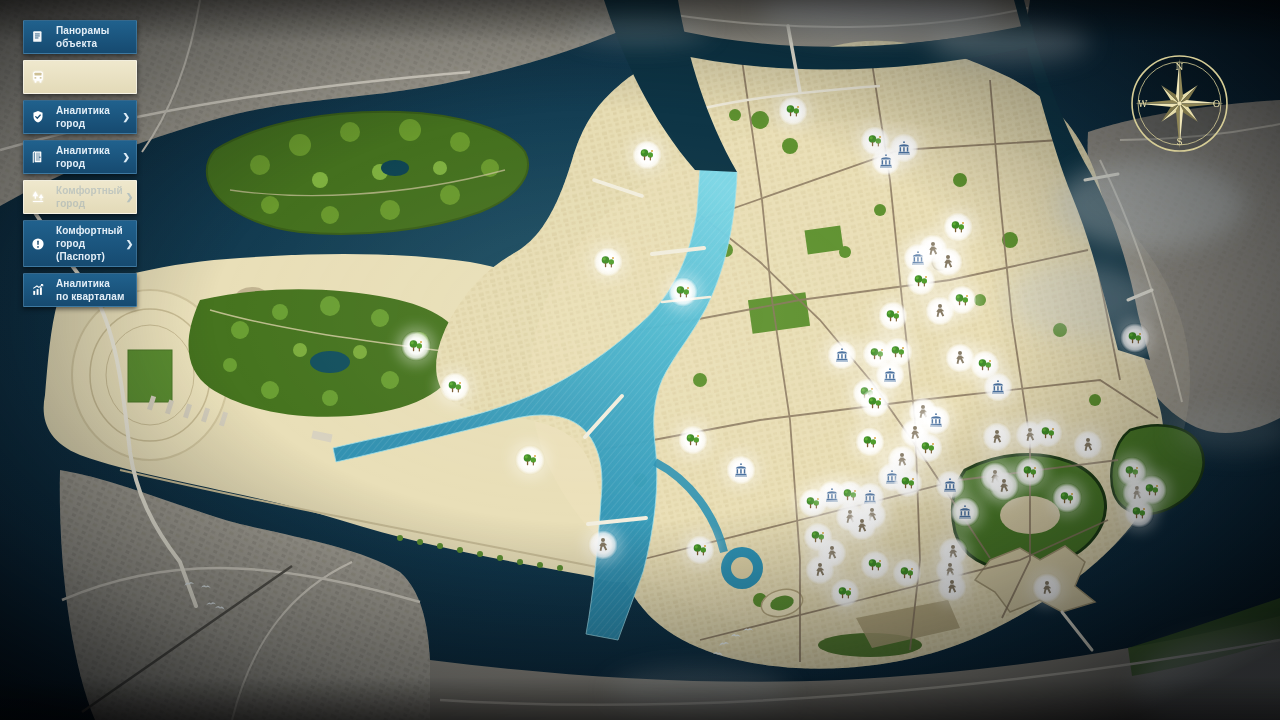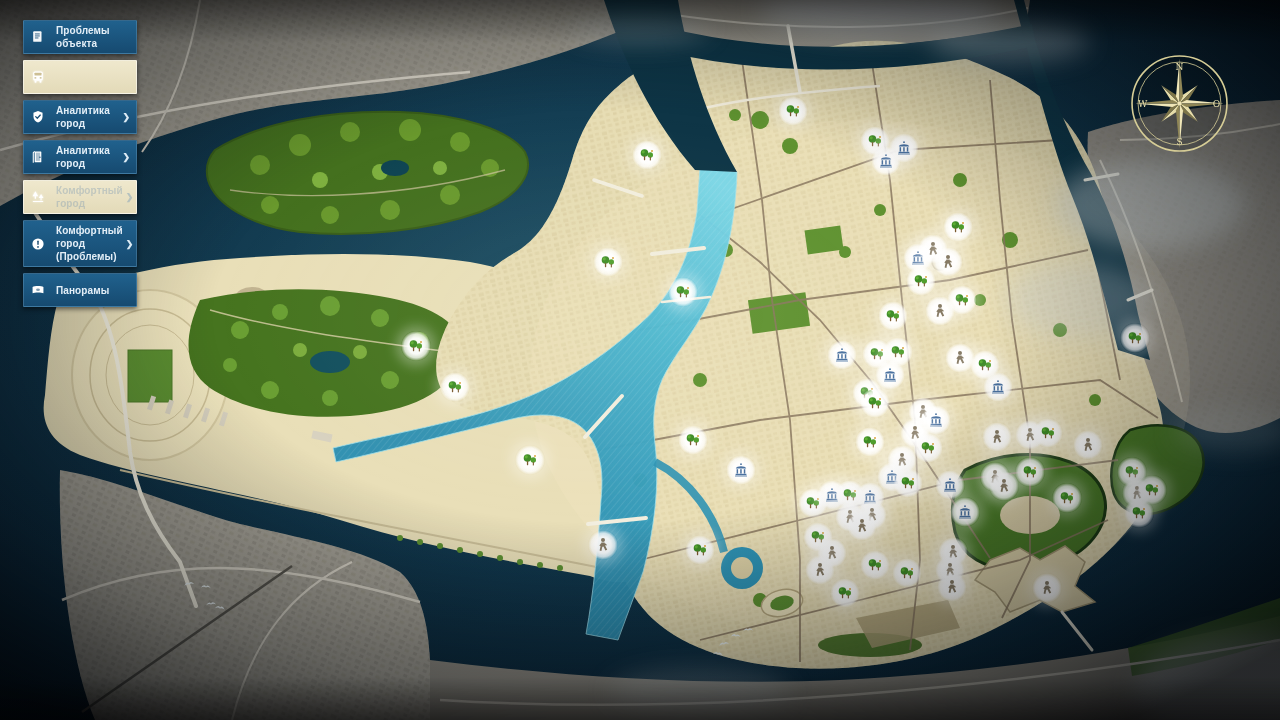--- a/index.html
+++ b/index.html
@@ -793,21 +793,21 @@
     </svg>
   </div>
 
   <div class="sidebar" id="sidebar">
       <div class="sbitem">
         <span class="sbicon">
           <svg viewBox="0 0 16 16">
             <use href="#ic-document"></use>
           </svg>
         </span>
-        <span class="sblabel"><span class="ln">Проблемы объекта</span></span>
+        <span class="sblabel"><span class="ln">Панорамы объекта</span></span>
       </div>
       <div class="sbitem hl">
         <span class="sbicon">
           <svg viewBox="0 0 16 16">
             <use href="#ic-bus"></use>
           </svg>
         </span>
         <span class="sblabel"><span class="ln"></span></span>
       </div>
       <div class="sbitem">
@@ -836,26 +836,26 @@
         </span>
         <span class="sblabel"><span class="ln">Комфортный город</span></span>
         <span class="sbchev">❯</span>
       </div>
       <div class="sbitem">
         <span class="sbicon">
           <svg viewBox="0 0 16 16">
             <use href="#ic-alert"></use>
           </svg>
         </span>
-        <span class="sblabel"><span class="ln">Комфортный город</span><br><span class="ln">(Проблемы)</span></span>
+        <span class="sblabel"><span class="ln">Комфортный город</span><br><span class="ln">(Паспорт)</span></span>
         <span class="sbchev">❯</span>
       </div>
       <div class="sbitem">
         <span class="sbicon">
           <svg viewBox="0 0 16 16">
-            <use href="#ic-panorama"></use>
+            <use href="#ic-chart"></use>
           </svg>
         </span>
-        <span class="sblabel"><span class="ln">Панорамы</span></span>
+        <span class="sblabel"><span class="ln">Аналитика</span><br><span class="ln">по кварталам</span></span>
       </div>
     </div>
 
 </div>
 
 </body></html>

